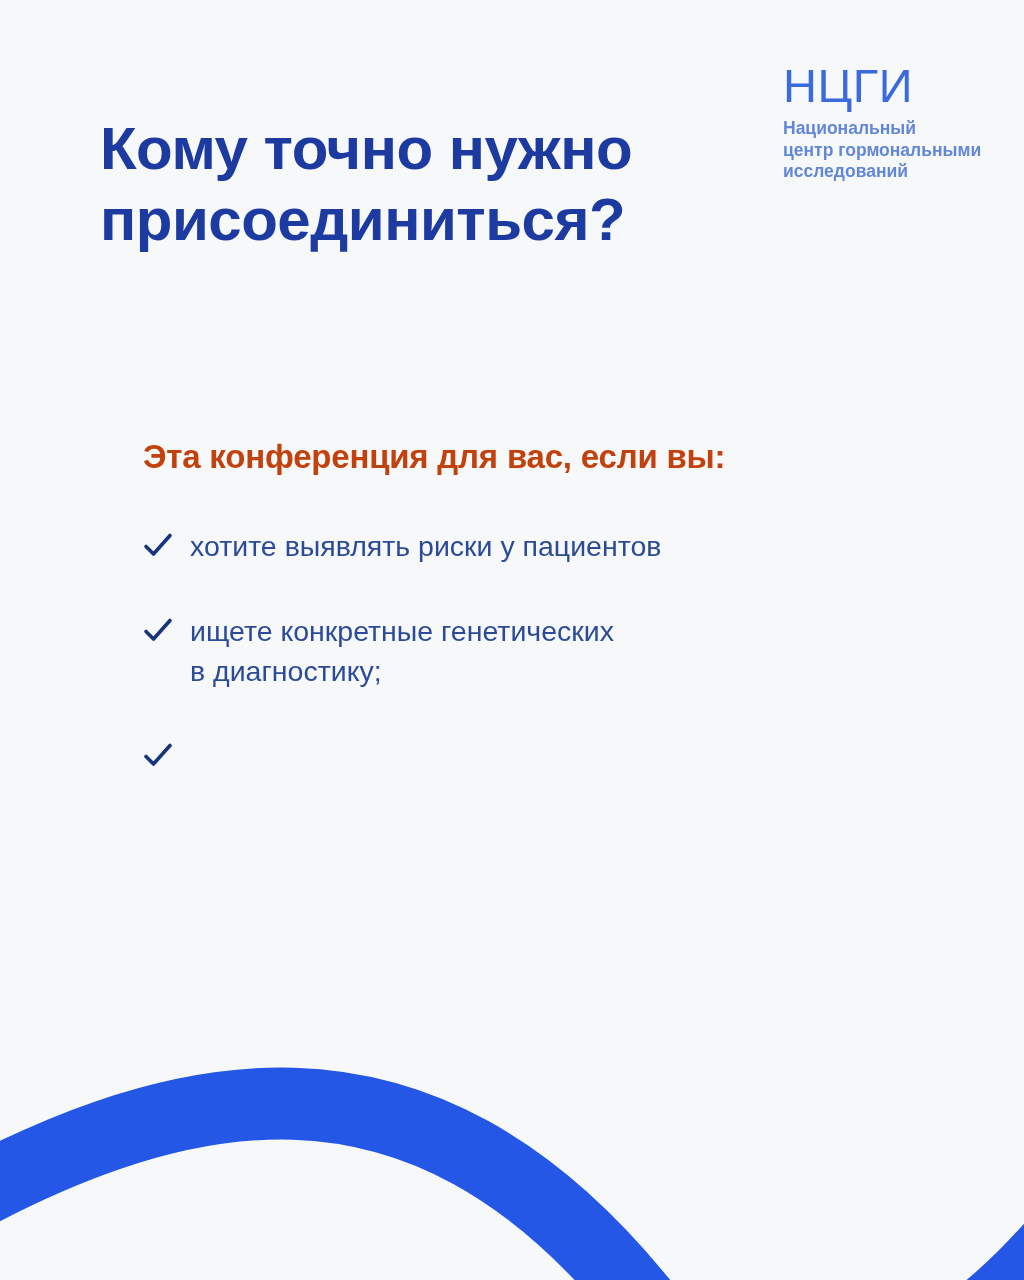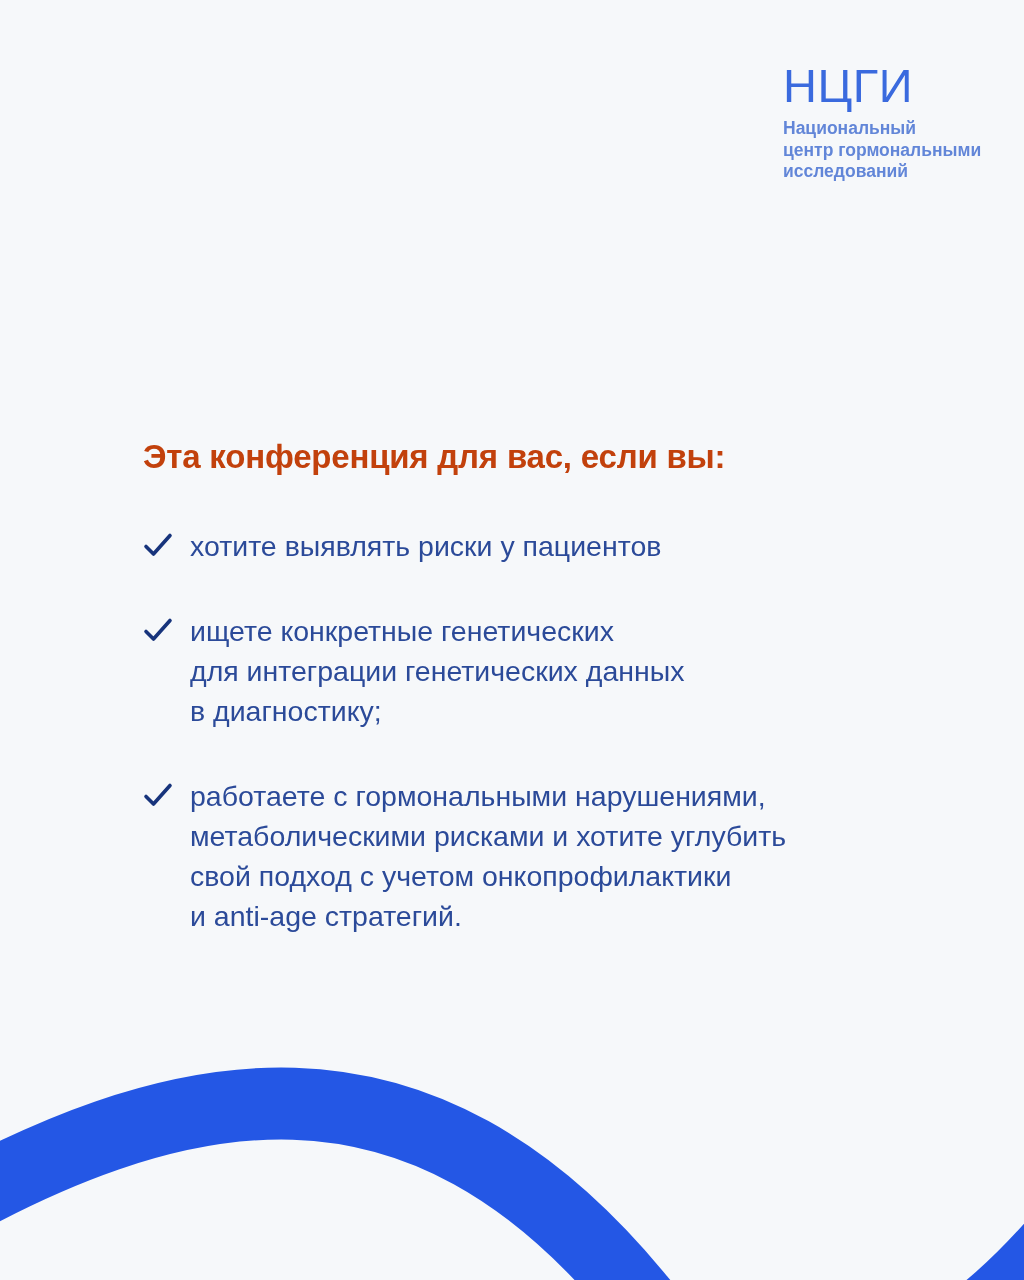--- a/index.html
+++ b/index.html
@@ -98,20 +98,24 @@
     width: 1024px;
     height: 1280px;
     pointer-events: none;
   }
 </style>
 </head>
 <body>
 
 <div class="canvas">
 
+  <div class="title">
+    <div>Кому точно нужно</div>
+    <div>присоединиться?</div>
+  </div>
 
   <div class="logo">
     <div class="logo-abbr">НЦГИ</div>
     <div class="logo-tagline">
       <div>Национальный</div>
       <div>центр гормональными</div>
       <div>исследований</div>
     </div>
   </div>
 
@@ -128,35 +132,28 @@
           <div>хотите выявлять риски у пациентов</div>
         </div>
       </li>
 
       <li class="bullet">
         <svg class="check" viewBox="0 0 30 30">
           <polyline points="3,15.5 10.5,23 27,4.5" fill="none" stroke="#17347c" stroke-width="3.6" stroke-linecap="round" stroke-linejoin="round"></polyline>
         </svg>
         <div class="bullet-text">
           <div>ищете конкретные генетических</div>
-          <div>для интеграции генетических данных</div>
           <div>в диагностику;</div>
         </div>
       </li>
 
       <li class="bullet">
         <svg class="check" viewBox="0 0 30 30">
           <polyline points="3,15.5 10.5,23 27,4.5" fill="none" stroke="#17347c" stroke-width="3.6" stroke-linecap="round" stroke-linejoin="round"></polyline>
         </svg>
-        <div class="bullet-text">
-          <div>работаете с гормональными нарушениями,</div>
-          <div>метаболическими рисками и хотите углубить</div>
-          <div>свой подход с учетом онкопрофилактики</div>
-          <div>и anti-age стратегий.</div>
-        </div>
       </li>
 
     </ul>
   </div>
 
   <svg class="wave-svg" viewBox="0 0 1024 1280" preserveAspectRatio="none">
     <path d="M -90 1230 C 180 1070 420 1030 640 1300 C 760 1440 930 1410 1090 1200" fill="none" stroke="#2457e5" stroke-width="72" stroke-linecap="round"></path>
   </svg>
 
 </div>

